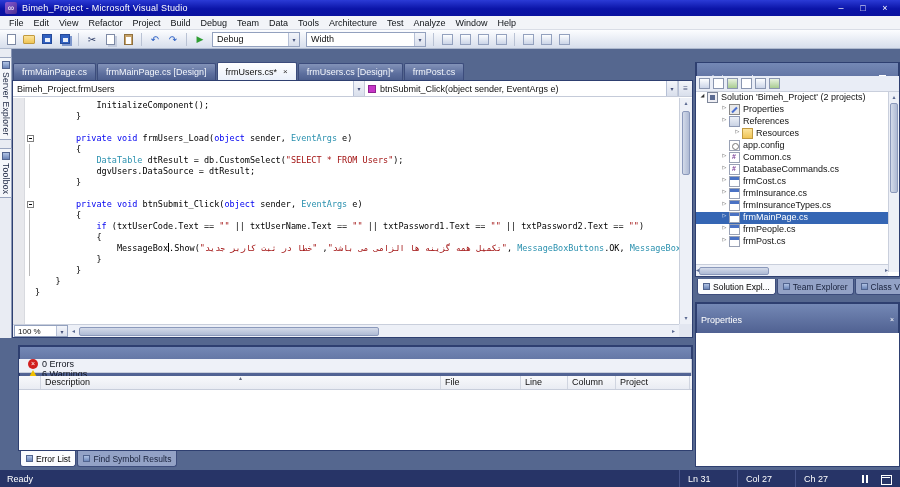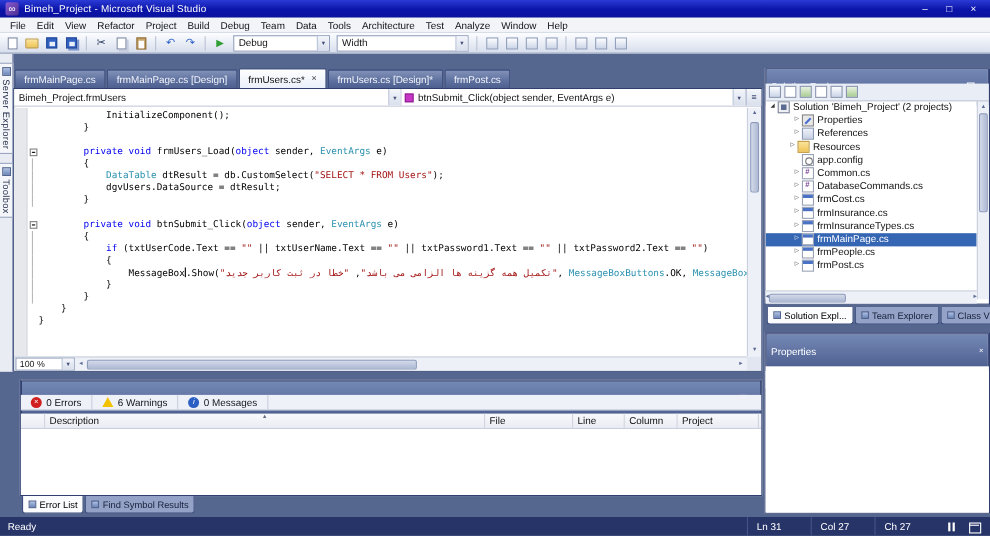--- a/index.html
+++ b/index.html
@@ -138,21 +138,21 @@
   .props-toolbar{height:16px;background:#E9EDF6;border-bottom:1px solid #C9CFDC;display:flex;align-items:center;gap:4px;padding-left:4px;}
   .p-ico{width:11px;height:11px;border:1px solid #8A96B0;background:#fff;position:relative;font:bold 7px "Liberation Sans",sans-serif;
     color:#2B3A63;text-align:center;line-height:10px;}
   .p-ico.cat::before{content:"";position:absolute;left:0;right:0;top:4px;height:1px;background:#8A96B0;}
   .p-ico.cat::after{content:"";position:absolute;top:0;bottom:0;left:4px;width:1px;background:#8A96B0;}
   .props-body{position:absolute;left:0;top:30px;right:0;bottom:0;background:#fff;}
 
   
   .bottom-dock{position:absolute;left:18px;top:345px;width:675px;height:122px;}
   .el-panel{position:absolute;left:0;top:0;right:0;height:106px;background:#fff;border:1px solid #2E3F70;}
-  .el-filters{position:absolute;left:0;top:13px;right:0;height:14px;background:#EEF1F8;border-bottom:1px solid #C9CFDC;display:flex;}
+  .el-filters{position:absolute;left:0;top:13px;right:0;height:14px;background:#EEF1F8;border-bottom:1px solid #C9CFDC;display:flex;flex-direction:column;}
   .filter-btn{display:flex;align-items:center;padding:0 9px;font-size:9px;border-right:1px solid #C9CFDC;color:#10141E;}
   .f-ico{width:10px;height:10px;margin-right:4px;border-radius:50%;color:#fff;font-size:7px;line-height:10px;text-align:center;flex:none;}
   .f-error{background:#D11F1F;}
   .f-message{background:#2B5FC4;font-style:italic;}
   .f-warning{width:0;height:0;border-radius:0;border-left:5px solid transparent;border-right:5px solid transparent;
     border-bottom:9px solid #F2C100;background:none;}
   .el-header{position:absolute;left:0;top:30px;right:0;height:14px;display:flex;background:linear-gradient(#F8F9FB,#E9ECF3);
     border-bottom:1px solid #C8CEDB;}
   .err-col{border-right:1px solid #D0D5E0;font-size:9px;padding:1px 4px;position:relative;white-space:nowrap;overflow:hidden;}
   .sort-glyph{position:absolute;left:0;right:0;top:-2px;text-align:center;font-size:6px;color:#606880;}
@@ -373,21 +373,21 @@
         <div class="tree-row" style="padding-left: 24px;">
           <span class="tree-arrow">▷</span>
           <span class="tico tico-props"></span>
           <span class="tree-label">Properties</span>
         </div>
         <div class="tree-row" style="padding-left: 24px;">
           <span class="tree-arrow">▷</span>
           <span class="tico tico-refs"></span>
           <span class="tree-label">References</span>
         </div>
-        <div class="tree-row" style="padding-left: 20px;">
+        <div class="tree-row" style="padding-left: 37px;">
           <span class="tree-arrow">▷</span>
           <span class="tico tico-folder"></span>
           <span class="tree-label">Resources</span>
         </div>
         <div class="tree-row" style="padding-left: 24px;">
           <span class="tree-arrow"></span>
           <span class="tico tico-config"></span>
           <span class="tree-label">app.config</span>
         </div>
         <div class="tree-row" style="padding-left: 24px;">

